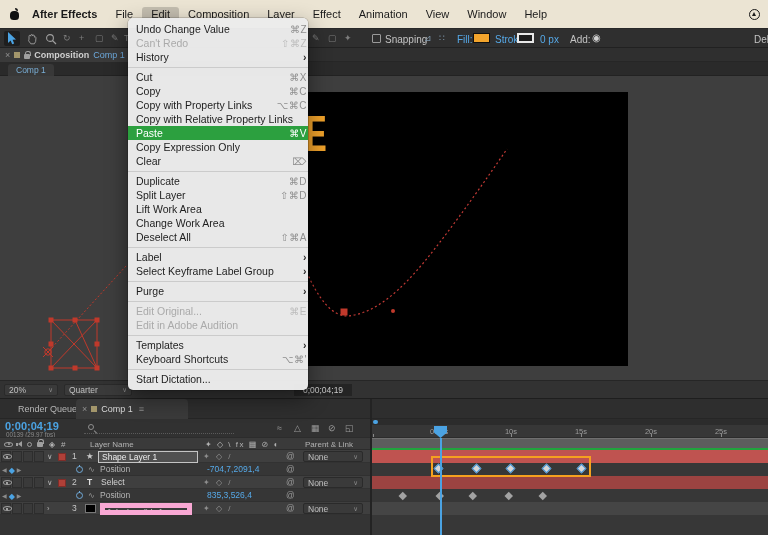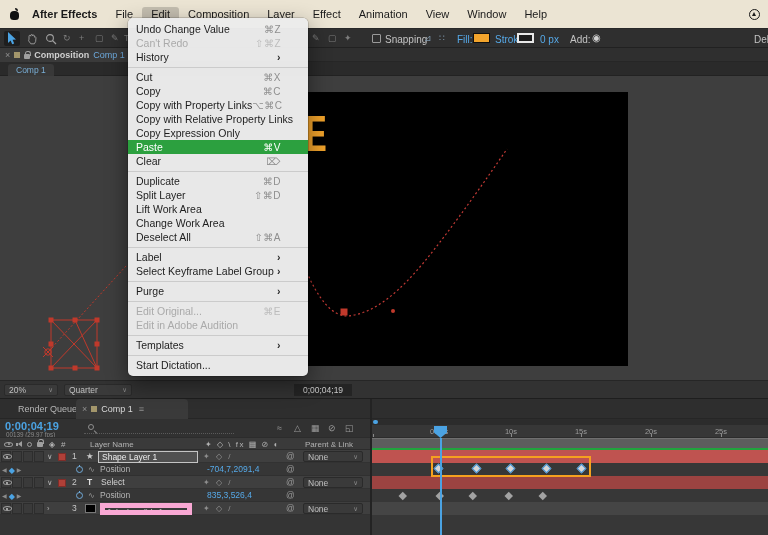--- a/index.html
+++ b/index.html
@@ -124,21 +124,21 @@
   .kfrow{position:absolute;left:0;top:44px;width:100%;height:13px}
   .kfrow2{position:absolute;left:0;top:70px;width:100%;height:13px}
   .kf-blue{position:absolute;top:2px;width:7px;height:7px;background:#d6d6d6;border:1.7px solid #3e92d8;transform:rotate(45deg);margin-left:-5px}
   .kf-gray{position:absolute;top:3.5px;width:5.5px;height:5.5px;background:#a2a2a2;transform:rotate(45deg);margin-left:-3.5px}
   .orangebox{position:absolute;left:59px;top:37px;width:160px;height:21px;border:2.5px solid #f5a11f}
   .phline{position:absolute;left:68px;top:19px;width:1.5px;height:98px;background:#4ba3e3}
   .phhead{position:absolute;left:62px;top:7px;width:13px;height:12px;background:#4ba3e3;clip-path:polygon(0 0,100% 0,100% 55%,50% 100%,0 55%)}
 
   
   .menu{position:absolute;left:128px;top:18px;width:180px;background:rgba(236,236,236,0.98);border-radius:5px;box-shadow:0 8px 22px rgba(0,0,0,0.45),0 0 0 0.5px rgba(0,0,0,0.28);padding:4px 0;z-index:60}
-  .m-item{display:flex;align-items:center;height:14px;padding:0 27px 0 8px;font-size:10.5px;color:#1d1d1d}
+  .m-item{display:flex;align-items:center;height:14px;padding:0 1px 0 8px;font-size:10.5px;color:#1d1d1d}
   .m-lab{flex:1;white-space:nowrap}
   .m-sc{color:#8e8e8e;font-size:10px;letter-spacing:0.5px;white-space:nowrap}
   .m-sc.m-sub{color:#2b2b2b;font-size:10.5px;font-weight:bold}
   .m-item.dis{color:#aaaaaa}
   .m-item.dis .m-sc{color:#bcbcbc}
   .m-item.sel{background:#2ca03f;color:#fff}
   .m-item.sel .m-sc{color:#fff}
   .m-sep{height:1px;background:rgba(0,0,0,0.12);margin:2.5px 0}
 </style>
 </head>
@@ -446,29 +446,29 @@
         <span class="m-sc">⌘C</span>
       </div>
       <div class="m-item">
         <span class="m-lab">Copy with Property Links</span>
         <span class="m-sc">⌥⌘C</span>
       </div>
       <div class="m-item">
         <span class="m-lab">Copy with Relative Property Links</span>
         <span class="m-sc"></span>
       </div>
-      <div class="m-item">
-        <span class="m-lab">Copy Expression Only</span>
-        <span class="m-sc"></span>
-      </div>
       <div class="m-item sel">
         <span class="m-lab">Paste</span>
         <span class="m-sc">⌘V</span>
       </div>
       <div class="m-item">
+        <span class="m-lab">Copy Expression Only</span>
+        <span class="m-sc"></span>
+      </div>
+      <div class="m-item">
         <span class="m-lab">Clear</span>
         <span class="m-sc">⌦</span>
       </div>
       <div class="m-sep"></div>
       <div class="m-item">
         <span class="m-lab">Duplicate</span>
         <span class="m-sc">⌘D</span>
       </div>
       <div class="m-item">
         <span class="m-lab">Split Layer</span>
@@ -507,20 +507,24 @@
       </div>
       <div class="m-item dis">
         <span class="m-lab">Edit in Adobe Audition</span>
         <span class="m-sc"></span>
       </div>
       <div class="m-sep"></div>
       <div class="m-item">
         <span class="m-lab">Templates</span>
         <span class="m-sc m-sub">›</span>
       </div>
+      <div class="m-item">
+        <span class="m-lab">Keyboard Shortcuts</span>
+        <span class="m-sc">⌥⌘'</span>
+      </div>
       <div class="m-sep"></div>
       <div class="m-item">
         <span class="m-lab">Start Dictation...</span>
         <span class="m-sc"></span>
       </div>
     </div>
 
 </div>
 
 </body></html>

